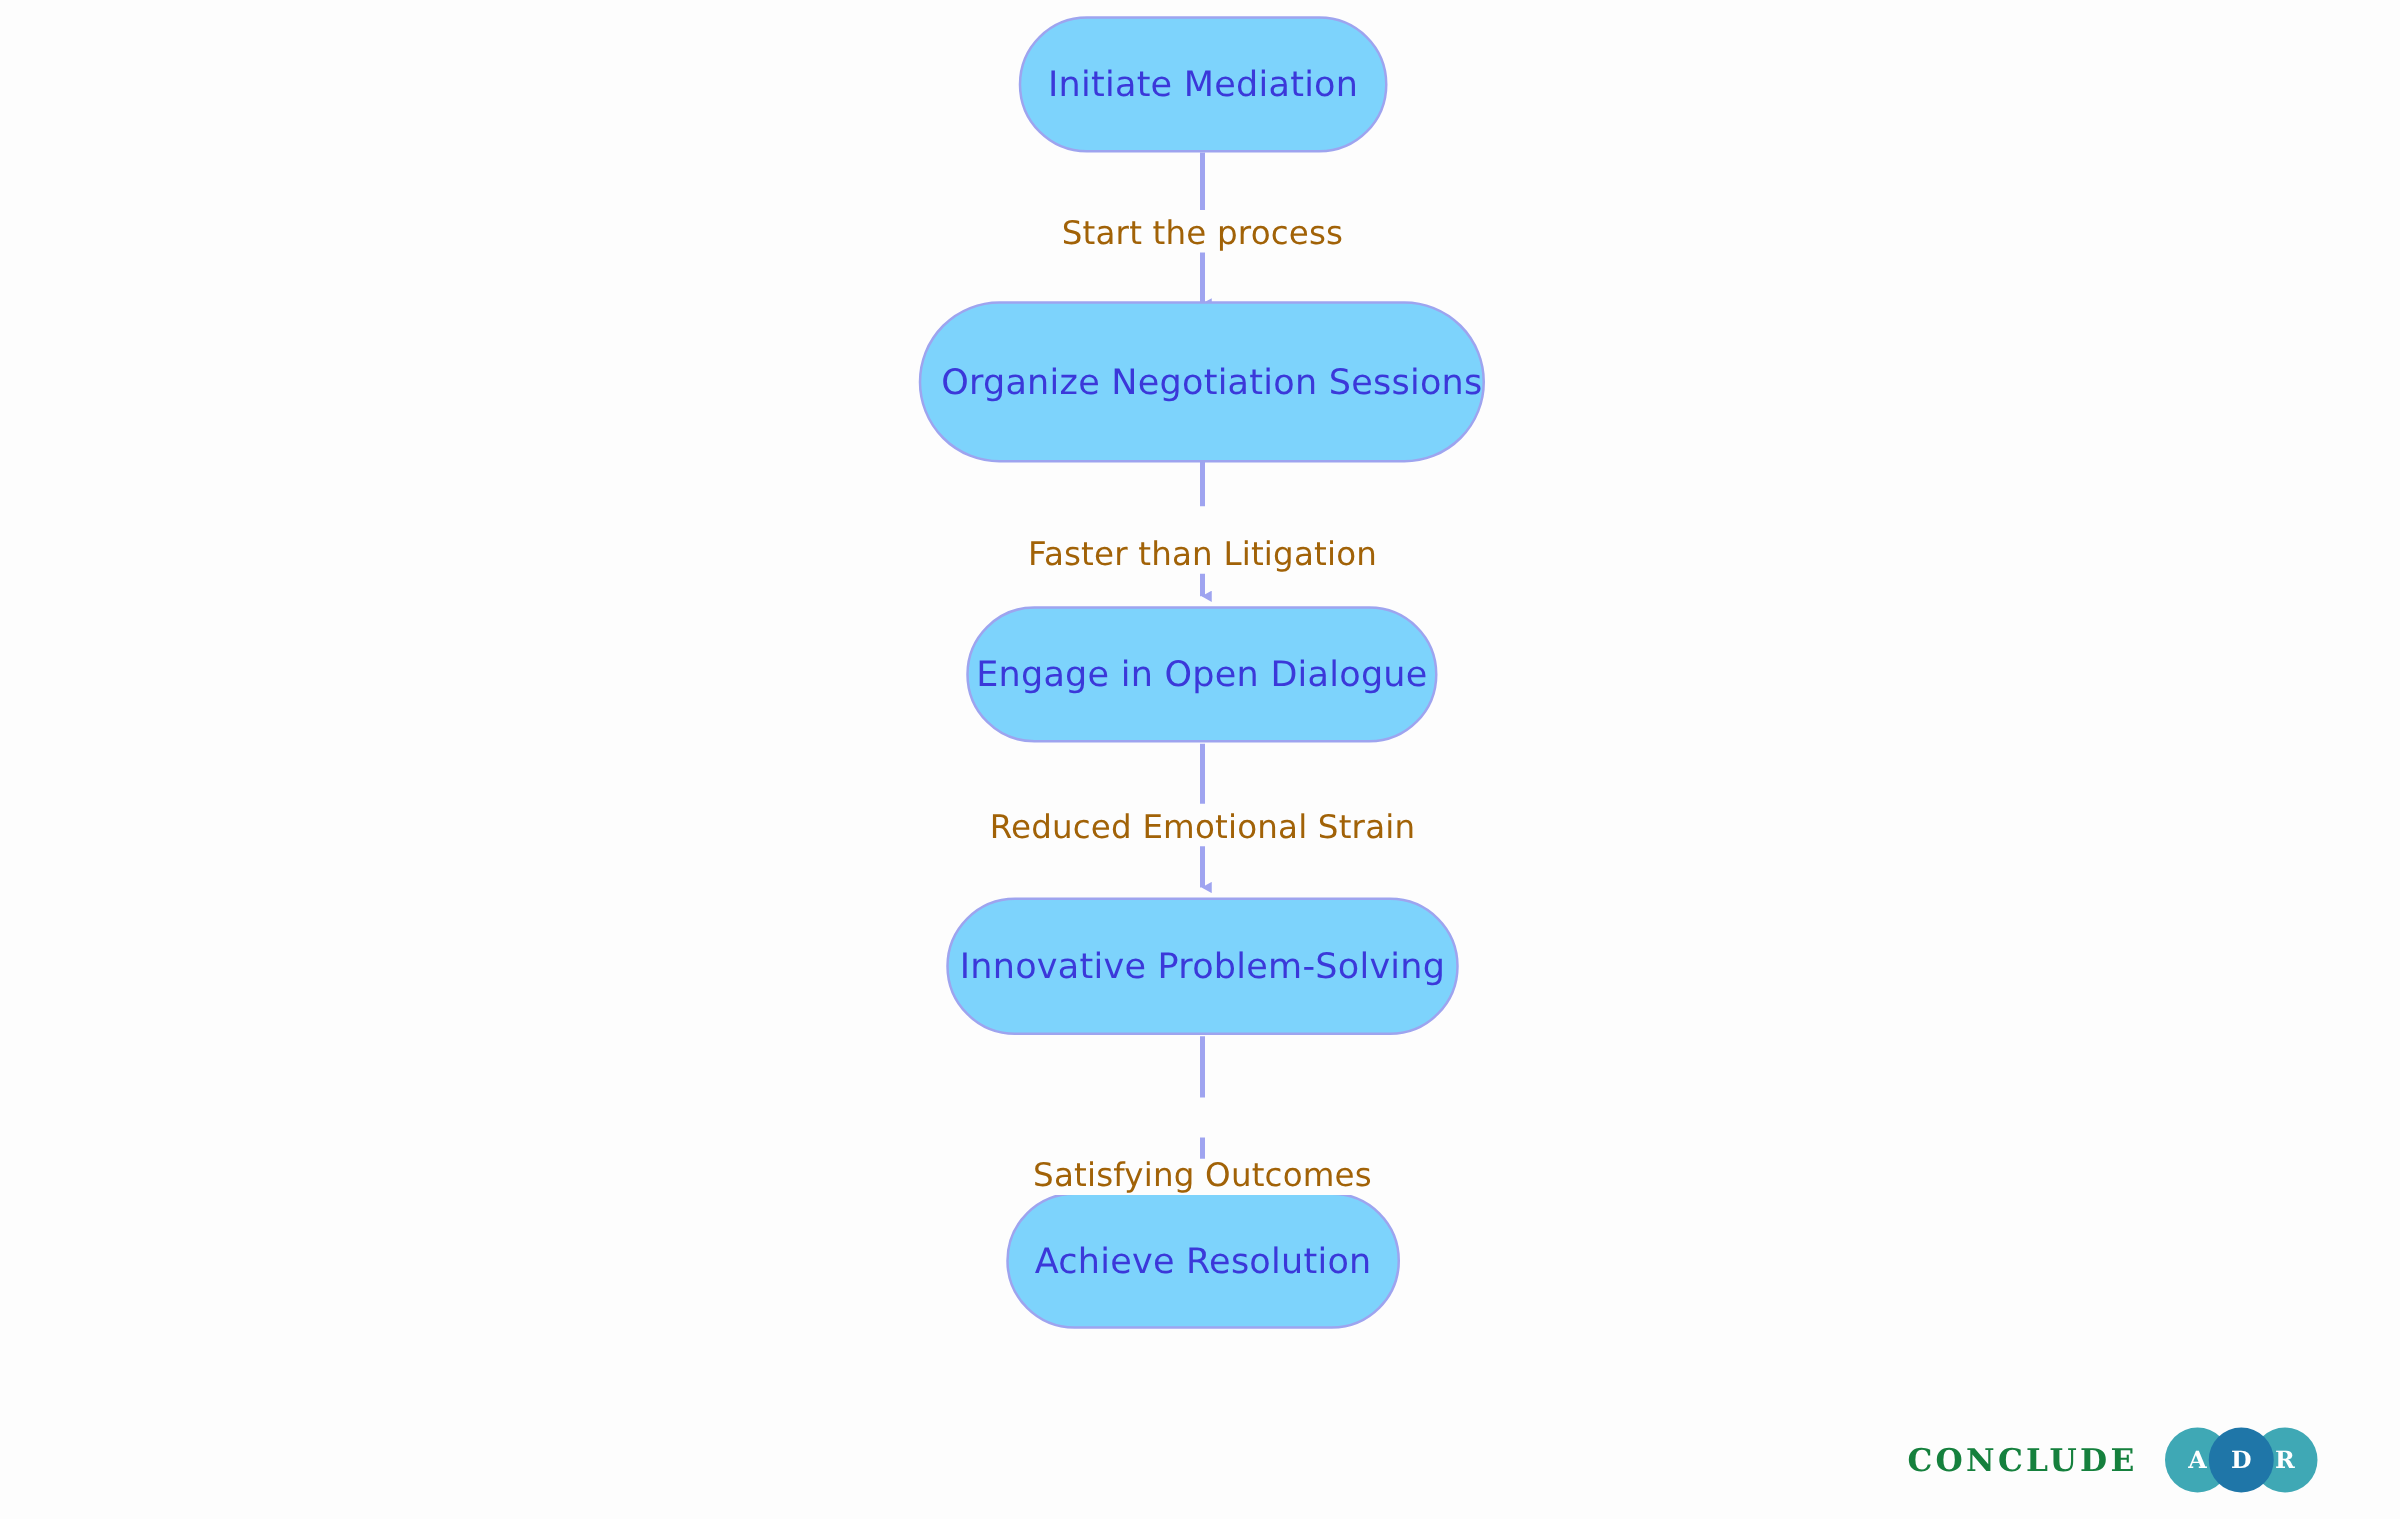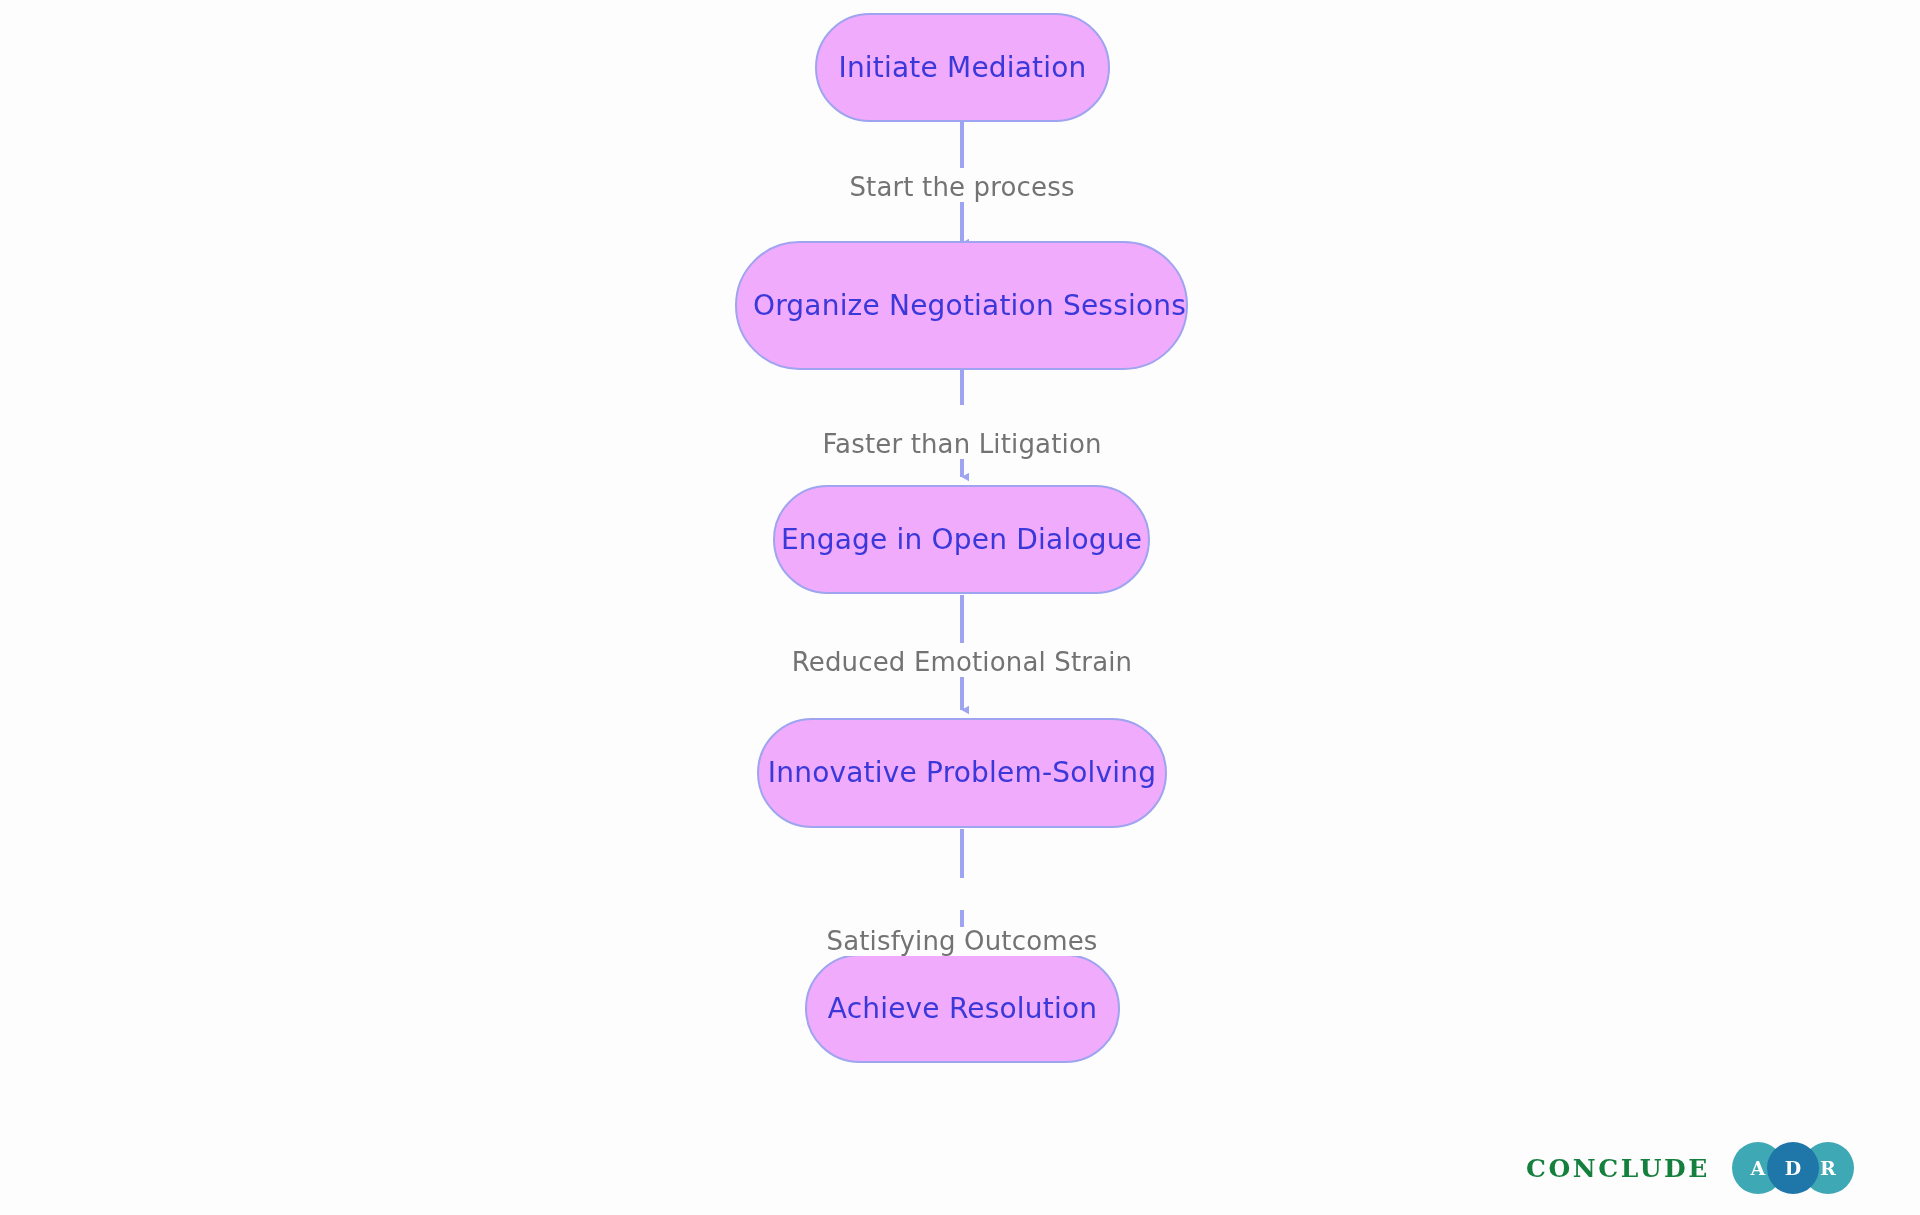--- a/index.html
+++ b/index.html
@@ -23,21 +23,21 @@
     height: 1215px;
   }
 
   
   .node {
     position: absolute;
     box-sizing: border-box;
     display: flex;
     align-items: center;
     justify-content: center;
-    background: #f0abfc;
+    background: #7dd3fc;
     border: 2px solid #9ea4ef;
     border-radius: 999px;
     color: #3b38d9;
     font-size: 28px;
     font-weight: 400;
     letter-spacing: 0.2px;
     white-space: nowrap;
     line-height: 1;
   }
   .node-label {
@@ -48,21 +48,21 @@
   #node-0 { left: 815px;  top: 13px;   width: 295px; height: 109px; }
   #node-1 { left: 735px;  top: 241px;  width: 453px; height: 129px; justify-content: flex-end; }
   #node-2 { left: 773px;  top: 485px;  width: 377px; height: 109px; }
   #node-3 { left: 757px;  top: 718px;  width: 410px; height: 110px; text-align: center; }
   #node-4 { left: 805px;  top: 954px;  width: 315px; height: 109px; }
 
   
   .edge-label {
     position: absolute;
     transform: translateX(-50%);
-    color: #737373;
+    color: #a16207;
     font-size: 26px;
     font-weight: 400;
     white-space: nowrap;
     letter-spacing: 0.15px;
     background: #fdfdfd;
     padding: 0 6px;
     line-height: 1.1;
   }
   #edge-label-0 { left: 962px; top: 173px; }
   #edge-label-1 { left: 962px; top: 430px; }

